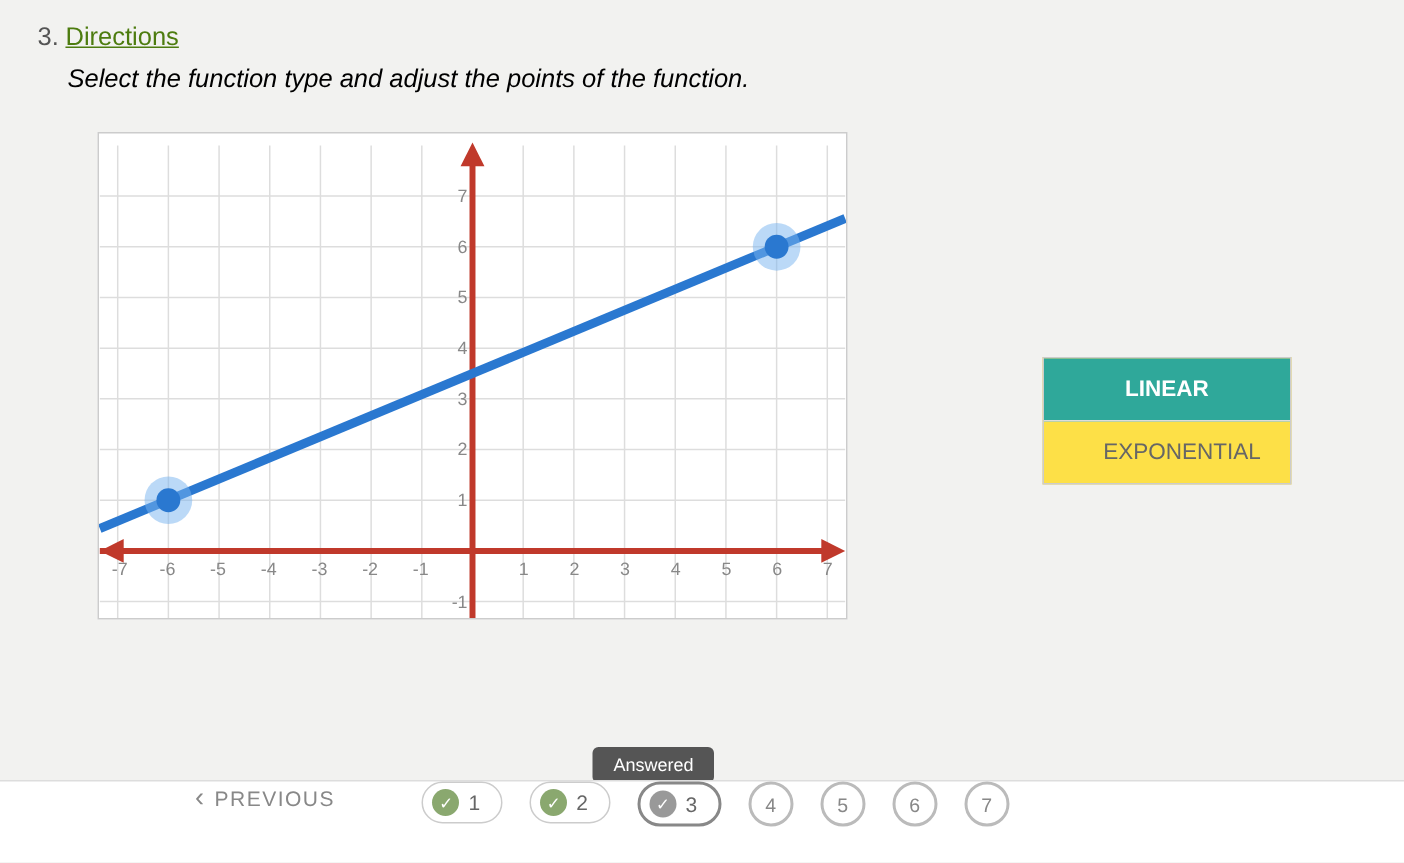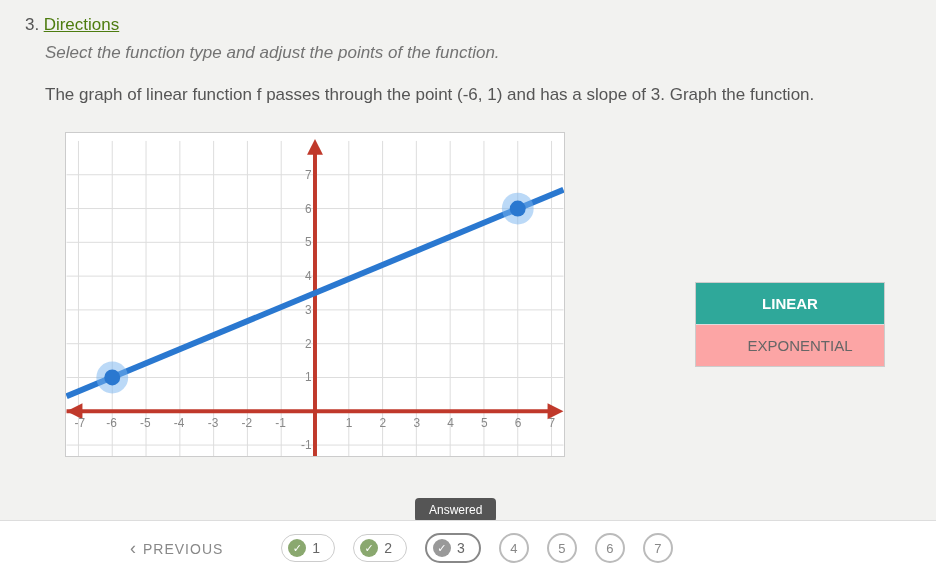--- a/index.html
+++ b/index.html
@@ -13,21 +13,21 @@
     color: #4a4a4a;
   }
   .question-area { padding: 15px 25px 0 25px; }
   .q-number { display: inline; color: #555; font-size: 17px; }
   .directions-link {
     display: inline; color: #4d7c0f; font-size: 17px;
     text-decoration: underline; cursor: pointer;
   }
   .instruction {
     margin-top: 8px; margin-left: 20px;
-    font-style: italic; color: #737373; font-size: 17px;
+    font-style: italic; color: #000000; font-size: 17px;
   }
   .problem {
     margin-top: 20px; margin-left: 20px;
     color: #555; font-size: 17px; line-height: 1.4;
   }
   .main-row {
     display: flex; align-items: flex-start;
     margin-top: 25px; padding-left: 65px; gap: 130px;
   }
   .graph-box {
@@ -37,42 +37,42 @@
   }
   .graph-svg { width: 100%; height: 100%; display: block; }
   .grid-line { stroke: #ddd; stroke-width: 1; }
   .axis-line { stroke: #c0392b; stroke-width: 4; }
   .axis-arrow { fill: #c0392b; }
   .func-line { stroke: #2a78d0; stroke-width: 6; }
   .point-halo { fill: rgba(120,180,240,0.5); }
   .point-dot { fill: #2a78d0; }
   .tick-label { font-size: 12px; fill: #888; font-family: Arial; }
   .type-panel {
-    width: 190px; margin-top: 150px;
-    border: 1px solid #ccc; background: #fca5a5;
+    width: 166px; margin-top: 150px;
+    border: 1px solid #ccc; background: #fde047;
   }
   .type-item {
     padding: 12px 0; text-align: center;
     border-bottom: 1px solid #ddd; font-size: 15px;
     color: #666; cursor: pointer;
   }
   .type-item:last-child { border-bottom: none; padding-left: 20px; }
   .type-item.selected {
     background: #2fa89a; color: #fff; font-weight: bold;
   }
   .answered-badge {
     position: absolute; left: 395px; top: 498px;
     background: #555; color: #fff; font-size: 12px;
-    padding: 5px 14px; border-radius: 4px; margin-left: 20px;
+    padding: 5px 14px; border-radius: 4px;
   }
   .nav-bar {
     position: absolute; bottom: 0; left: 0; right: 0;
     height: 55px; background: #fff;
     border-top: 1px solid #ddd;
-    display: flex; align-items: center; padding: 0 30px;
+    display: flex; align-items: flex-start; padding: 0 30px;
     gap: 18px;
   }
   .prev-btn {
     color: #888; font-size: 14px; letter-spacing: 1px;
     cursor: pointer; margin-right: 40px; margin-left: 100px;
   }
   .prev-btn::before { content: "‹ "; font-size: 18px; }
   .q-pill {
     display: flex; align-items: center; gap: 6px;
     border: 1px solid #ccc; border-radius: 18px;
@@ -94,21 +94,20 @@
   }
   .check-ic.gray { background: #999; }
 </style>
 </head>
 <body>
 
 <div class="question-area">
   <span class="q-number">3.</span>
   <span class="directions-link">Directions</span>
   <div class="instruction">Select the function type and adjust the points of the function.</div>
-  <div class="problem">The graph of linear function f passes through the point (-6, 1) and has a slope of 3. Graph the function.</div>
 </div>
 
 <div class="main-row">
   <div class="graph-box">
     <svg class="graph-svg" viewBox="0 0 500 325">
 
       <g>
         <line class="grid-line" x1="12" y1="8" x2="12" y2="325"></line>
         <line class="grid-line" x1="46" y1="8" x2="46" y2="325"></line>
         <line class="grid-line" x1="80" y1="8" x2="80" y2="325"></line>

